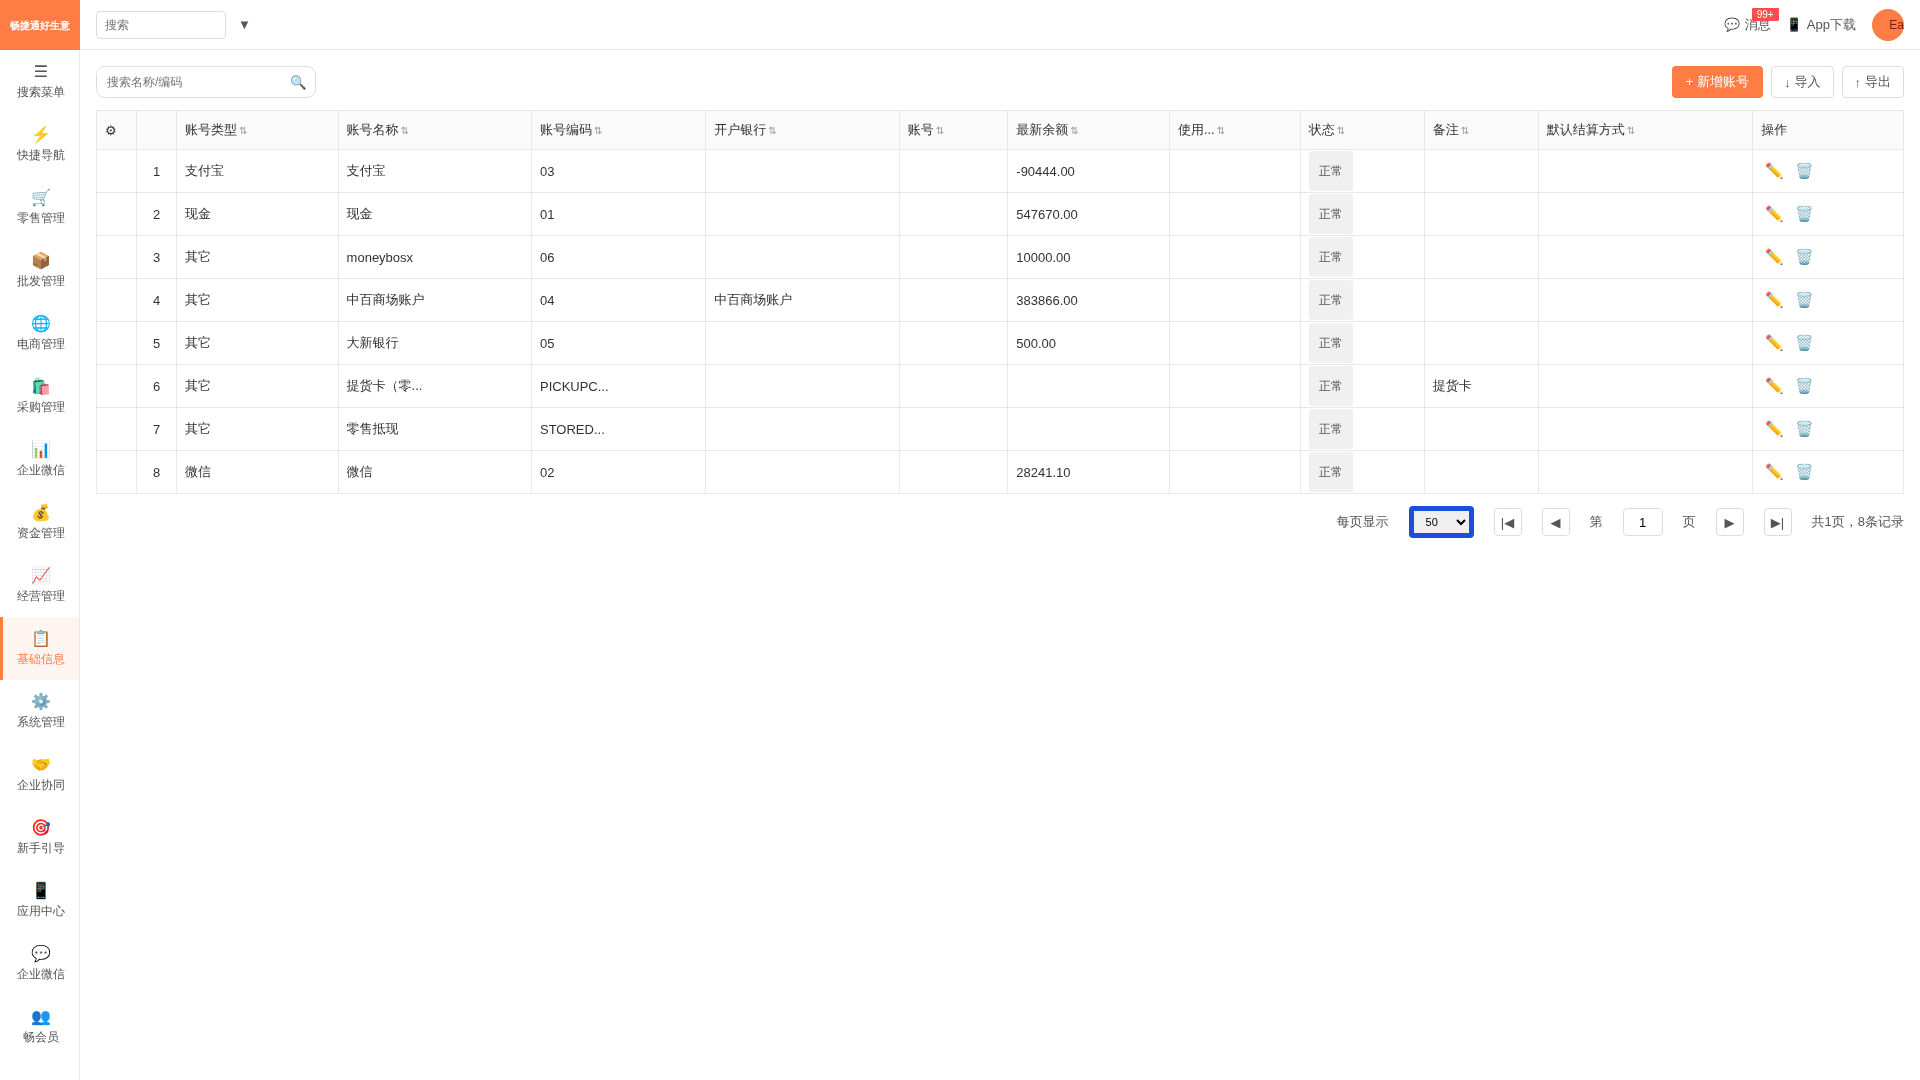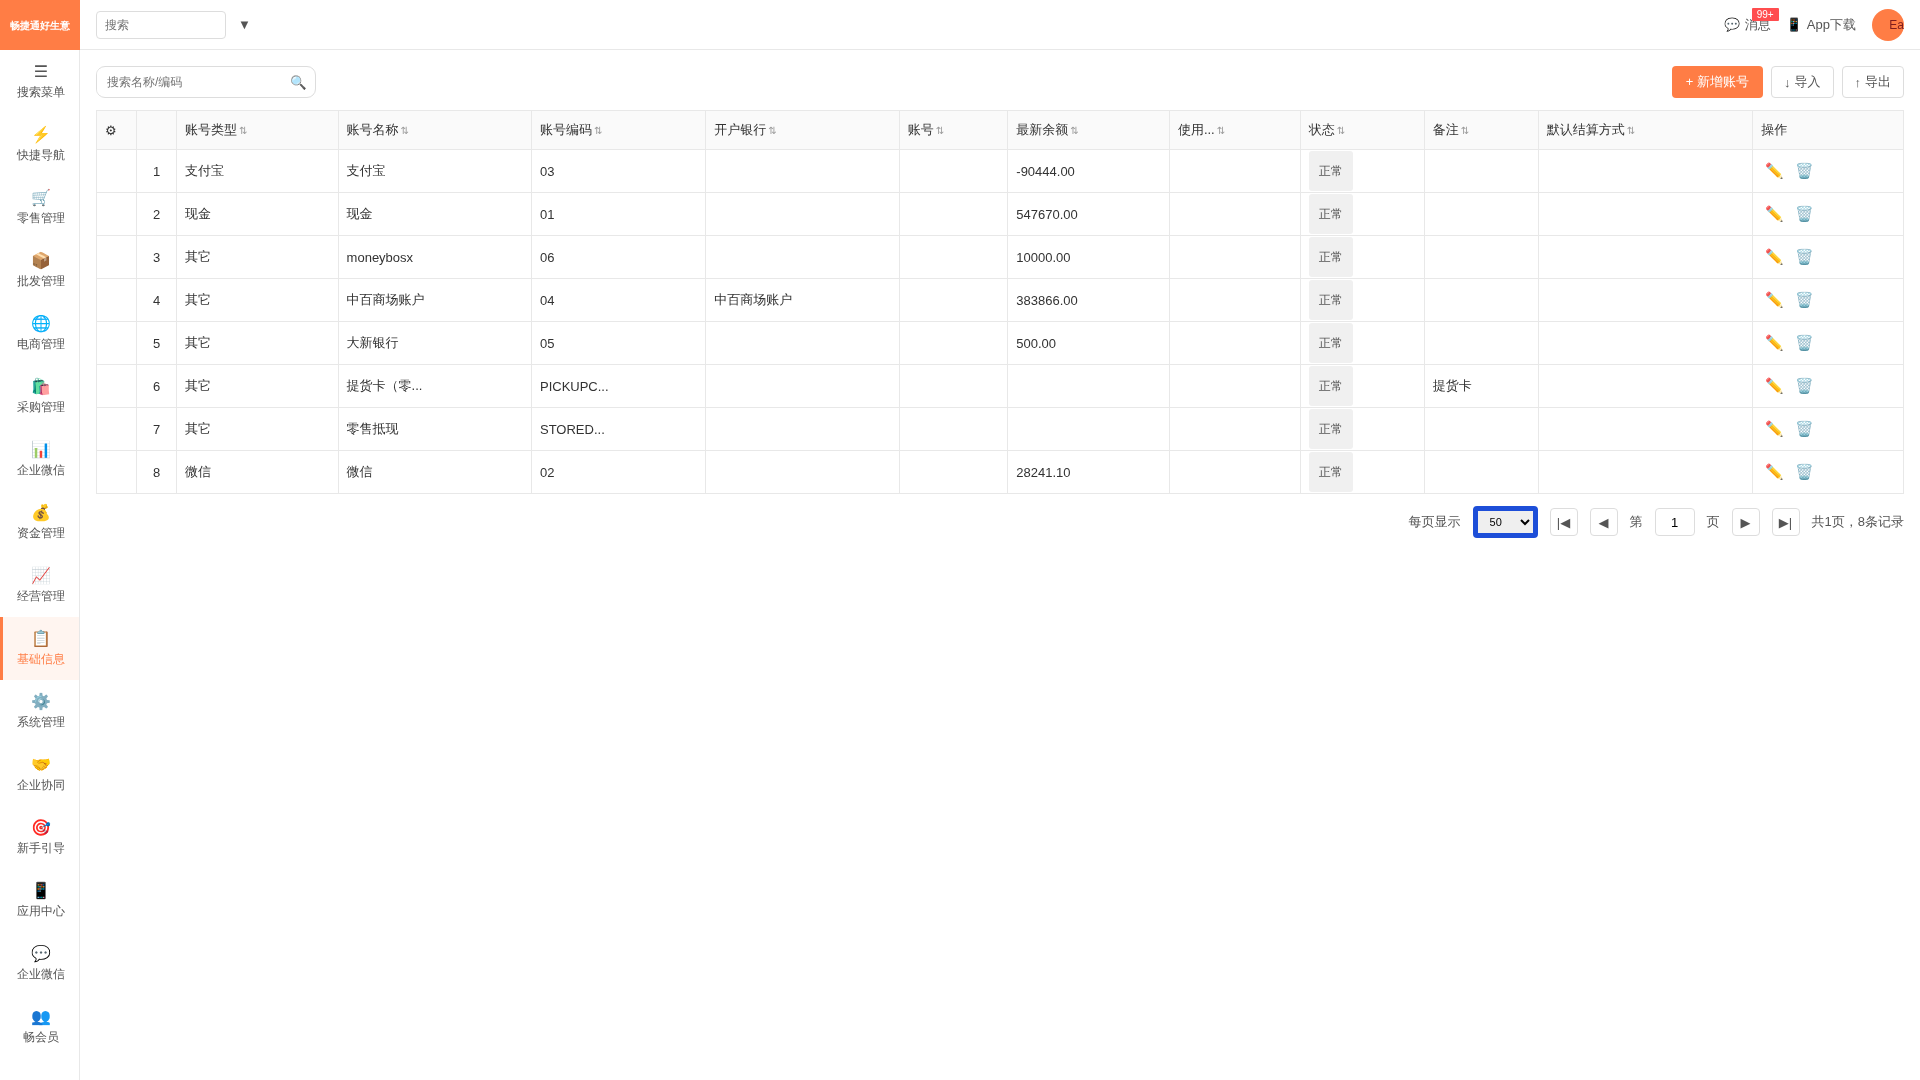--- a/index.html
+++ b/index.html
@@ -284,21 +284,21 @@
       font-size: 15px;
       padding: 2px 4px;
     }
 
     
     .pagination-bar {
       display: flex;
       align-items: center;
       justify-content: flex-end;
       padding: 12px 0;
-      gap: 12px;
+      gap: 20px;
       font-size: 13px;
       color: #555;
     }
     .page-size-select {
       border: 5px solid #1d4ed8;
       border-radius: 4px;
       padding: 4px 8px;
       font-size: 11px;
     }
     .page-btn {

